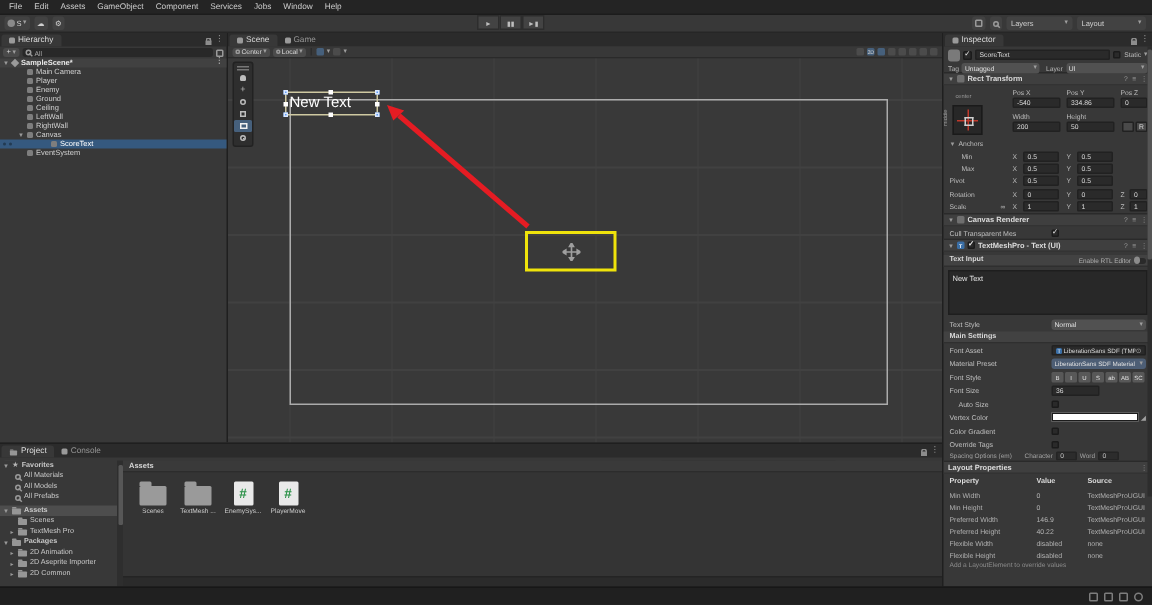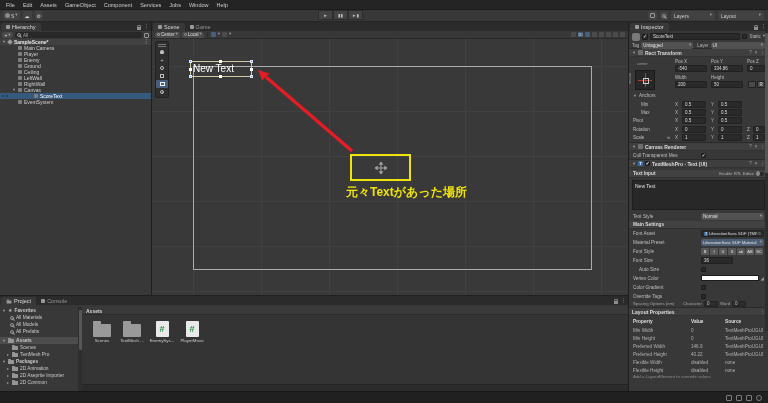--- a/index.html
+++ b/index.html
@@ -367,21 +367,20 @@
           <g stroke="#9f9f9f" stroke-width="1.1" fill="#9f9f9f">
             <line x1="6" y1="2" x2="6" y2="10"></line>
             <line x1="2" y1="6" x2="10" y2="6"></line>
             <polygon points="6,0 4.7,2.2 7.3,2.2"></polygon>
             <polygon points="6,12 4.7,9.8 7.3,9.8"></polygon>
             <polygon points="0,6 2.2,4.7 2.2,7.3"></polygon>
             <polygon points="12,6 9.8,4.7 9.8,7.3"></polygon>
           </g>
         </svg>
       </div>
-      <div id="ylabel">元々Textがあった場所</div>
     </div>
   </div>
 
   <div id="inspector">
     <div class="tabbar">
       <div class="ptab">
         <span class="tabicon"></span>
         <span>Inspector</span>
       </div>
       <div class="tabbar-right">

